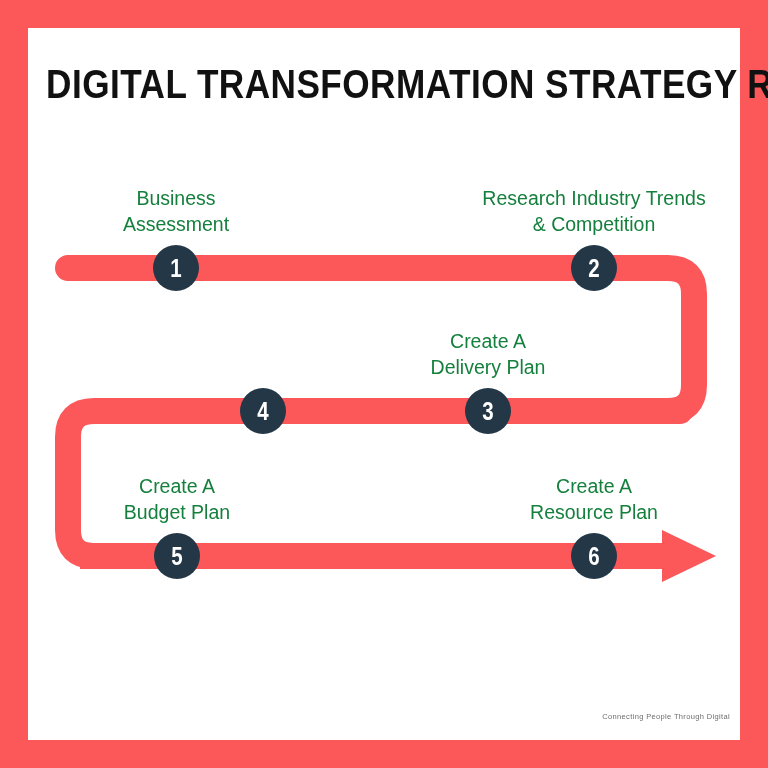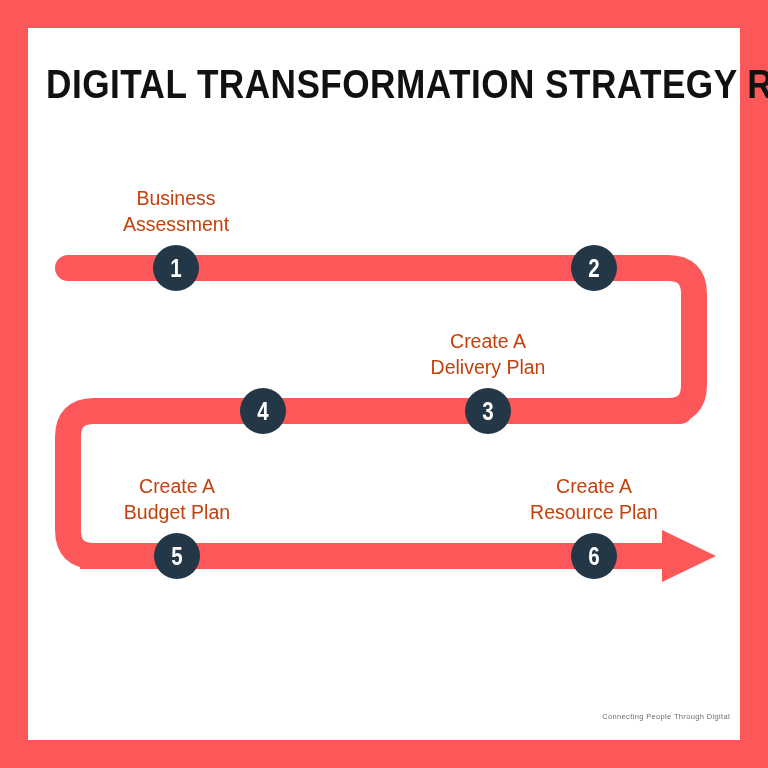--- a/index.html
+++ b/index.html
@@ -52,21 +52,21 @@
     width: 768px;
     height: 768px;
   }
   
   .step-label {
     position: absolute;
     text-align: center;
     font-family: "Liberation Sans", sans-serif;
     font-size: 19.5px;
     line-height: 26px;
-    color: #c2410c;
+    color: #15803d;
     white-space: pre-line;
   }
   
   .node {
     position: absolute;
     width: 46px;
     height: 46px;
     border-radius: 50%;
     background: #233746;
     color: #ffffff;
@@ -127,20 +127,22 @@
 
     <polygon points="662,530 716,556 662,582" fill="#FC5759"></polygon>
   </svg>
 
   <div class="step-label" style="left:86px; top:185px; width:180px;">Business
 Assessment</div>
   <div class="node" style="left:176px; top:268px;">
     <span>1</span>
   </div>
 
+  <div class="step-label" style="left:454px; top:185px; width:280px;">Research Industry Trends
+&amp; Competition</div>
   <div class="node" style="left:594px; top:268px;">
     <span>2</span>
   </div>
 
   <div class="step-label" style="left:398px; top:328px; width:180px;">Create A
 Delivery Plan</div>
   <div class="node" style="left:488px; top:411px;">
     <span>3</span>
   </div>
 

